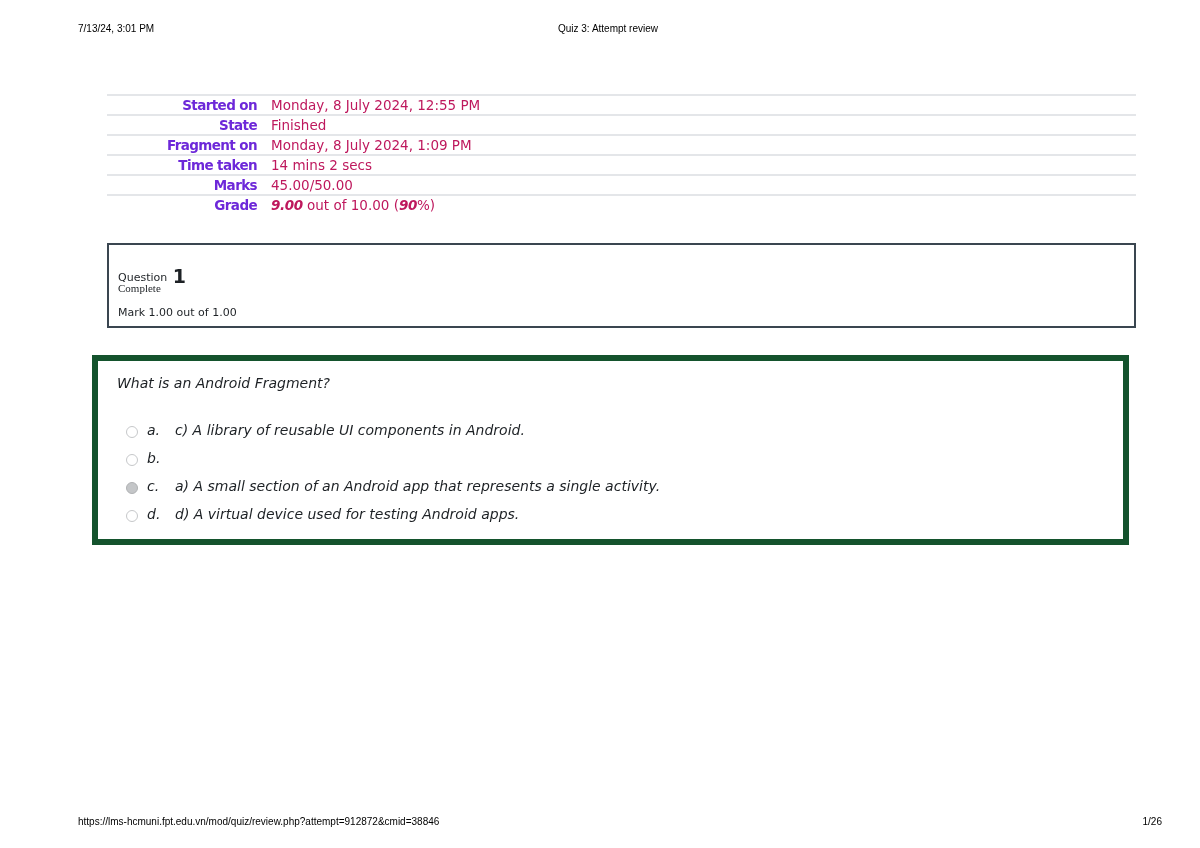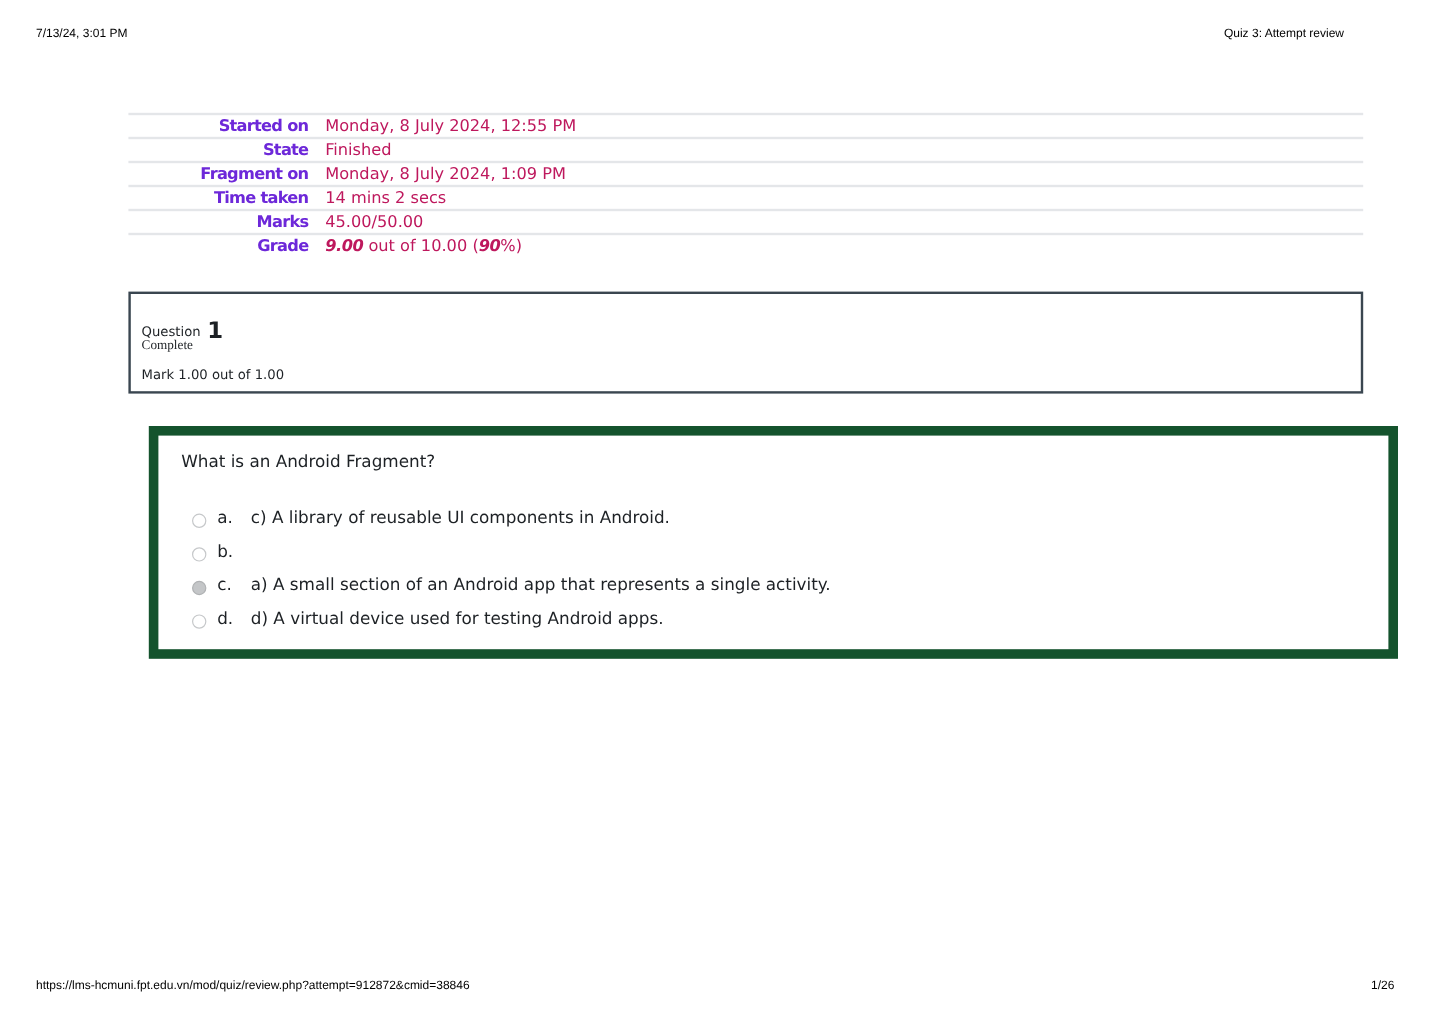--- a/index.html
+++ b/index.html
@@ -1,35 +1,35 @@
 <!DOCTYPE html>
 <html><head>
 <meta charset="utf-8">
 <style>
   html, body { margin:0; padding:0; background:#ffffff; }
   body { width:1200px; height:848px; position:relative; overflow:hidden; font-family:"DejaVu Sans", sans-serif; color:#1d2125; }
-  .print-header, .print-footer { position:absolute; font-family:"Liberation Sans", sans-serif; font-size:10px; color:#000; }
+  .print-header, .print-footer { position:absolute; font-family:"Liberation Sans", sans-serif; font-size:10px; color:#000;margin-left:48px; }
   .hdr-left { left:30px; top:23px; }
-  .hdr-center { left:0; width:1120px; top:23px; text-align:right; }
+  .hdr-center { left:0; width:1120px; top:23px; text-align:center; }
   .ftr-left { left:30px; top:816px; }
   .ftr-right { right:38px; top:816px; }
 
   .summary { position:absolute; left:107px; top:94px; width:1029px; border-collapse:collapse; }
   .summary tr { border-top:2px solid #e4e6e9; }
   .summary th { width:150px; text-align:right; font-weight:bold; font-size:13.5px; padding:1px 8px 1px 0; white-space:nowrap; letter-spacing:-0.6px; color:#6d28d9; }
   .summary td { font-size:13.5px; padding:1px 0 1px 6px; color:#be185d; }
   .summary b { font-weight:bold; letter-spacing:-0.4px;font-style:italic; }
 
   .qinfo { position:absolute; left:107px; top:243px; width:1025px; height:81px; border:2px solid #3a4650; }
   .qinfo .qno { position:absolute; left:9px; top:7px; font-size:11px;margin-top:13px; }
   .qinfo .qno .num { font-size:19px; font-weight:bold; margin-left:2px; vertical-align:-2px; }
   .qinfo .state { position:absolute; left:9px; top:37px; font-size:11px;font-family:Liberation Serif, serif; }
   .qinfo .grade { position:absolute; left:9px; top:61px; font-size:11px; }
 
-  .qtext { position:absolute; left:124px; top:355px; width:1025px; height:178px; border:8px solid #14532d; }
+  .qtext { position:absolute; left:92px; top:355px; width:1025px; height:178px; border:6px solid #14532d;font-style:italic; }
   .qtext .prompt { position:absolute; left:19px; top:14px; font-size:14px; }
   .answers { position:absolute; left:28px; top:55px; }
   .answer { height:28px; display:flex; align-items:center; font-size:14px; }
   .radio { width:12px; height:12px; border-radius:50%; border:1px solid #c6c8ca; box-sizing:border-box; margin-right:9px; margin-top:3px; background:#fff; }
   .radio.checked { background:#c4c6c8; border-color:#b0b2b4; }
   .letter { width:28px; }
 </style>
 </head>
 <body>
 

